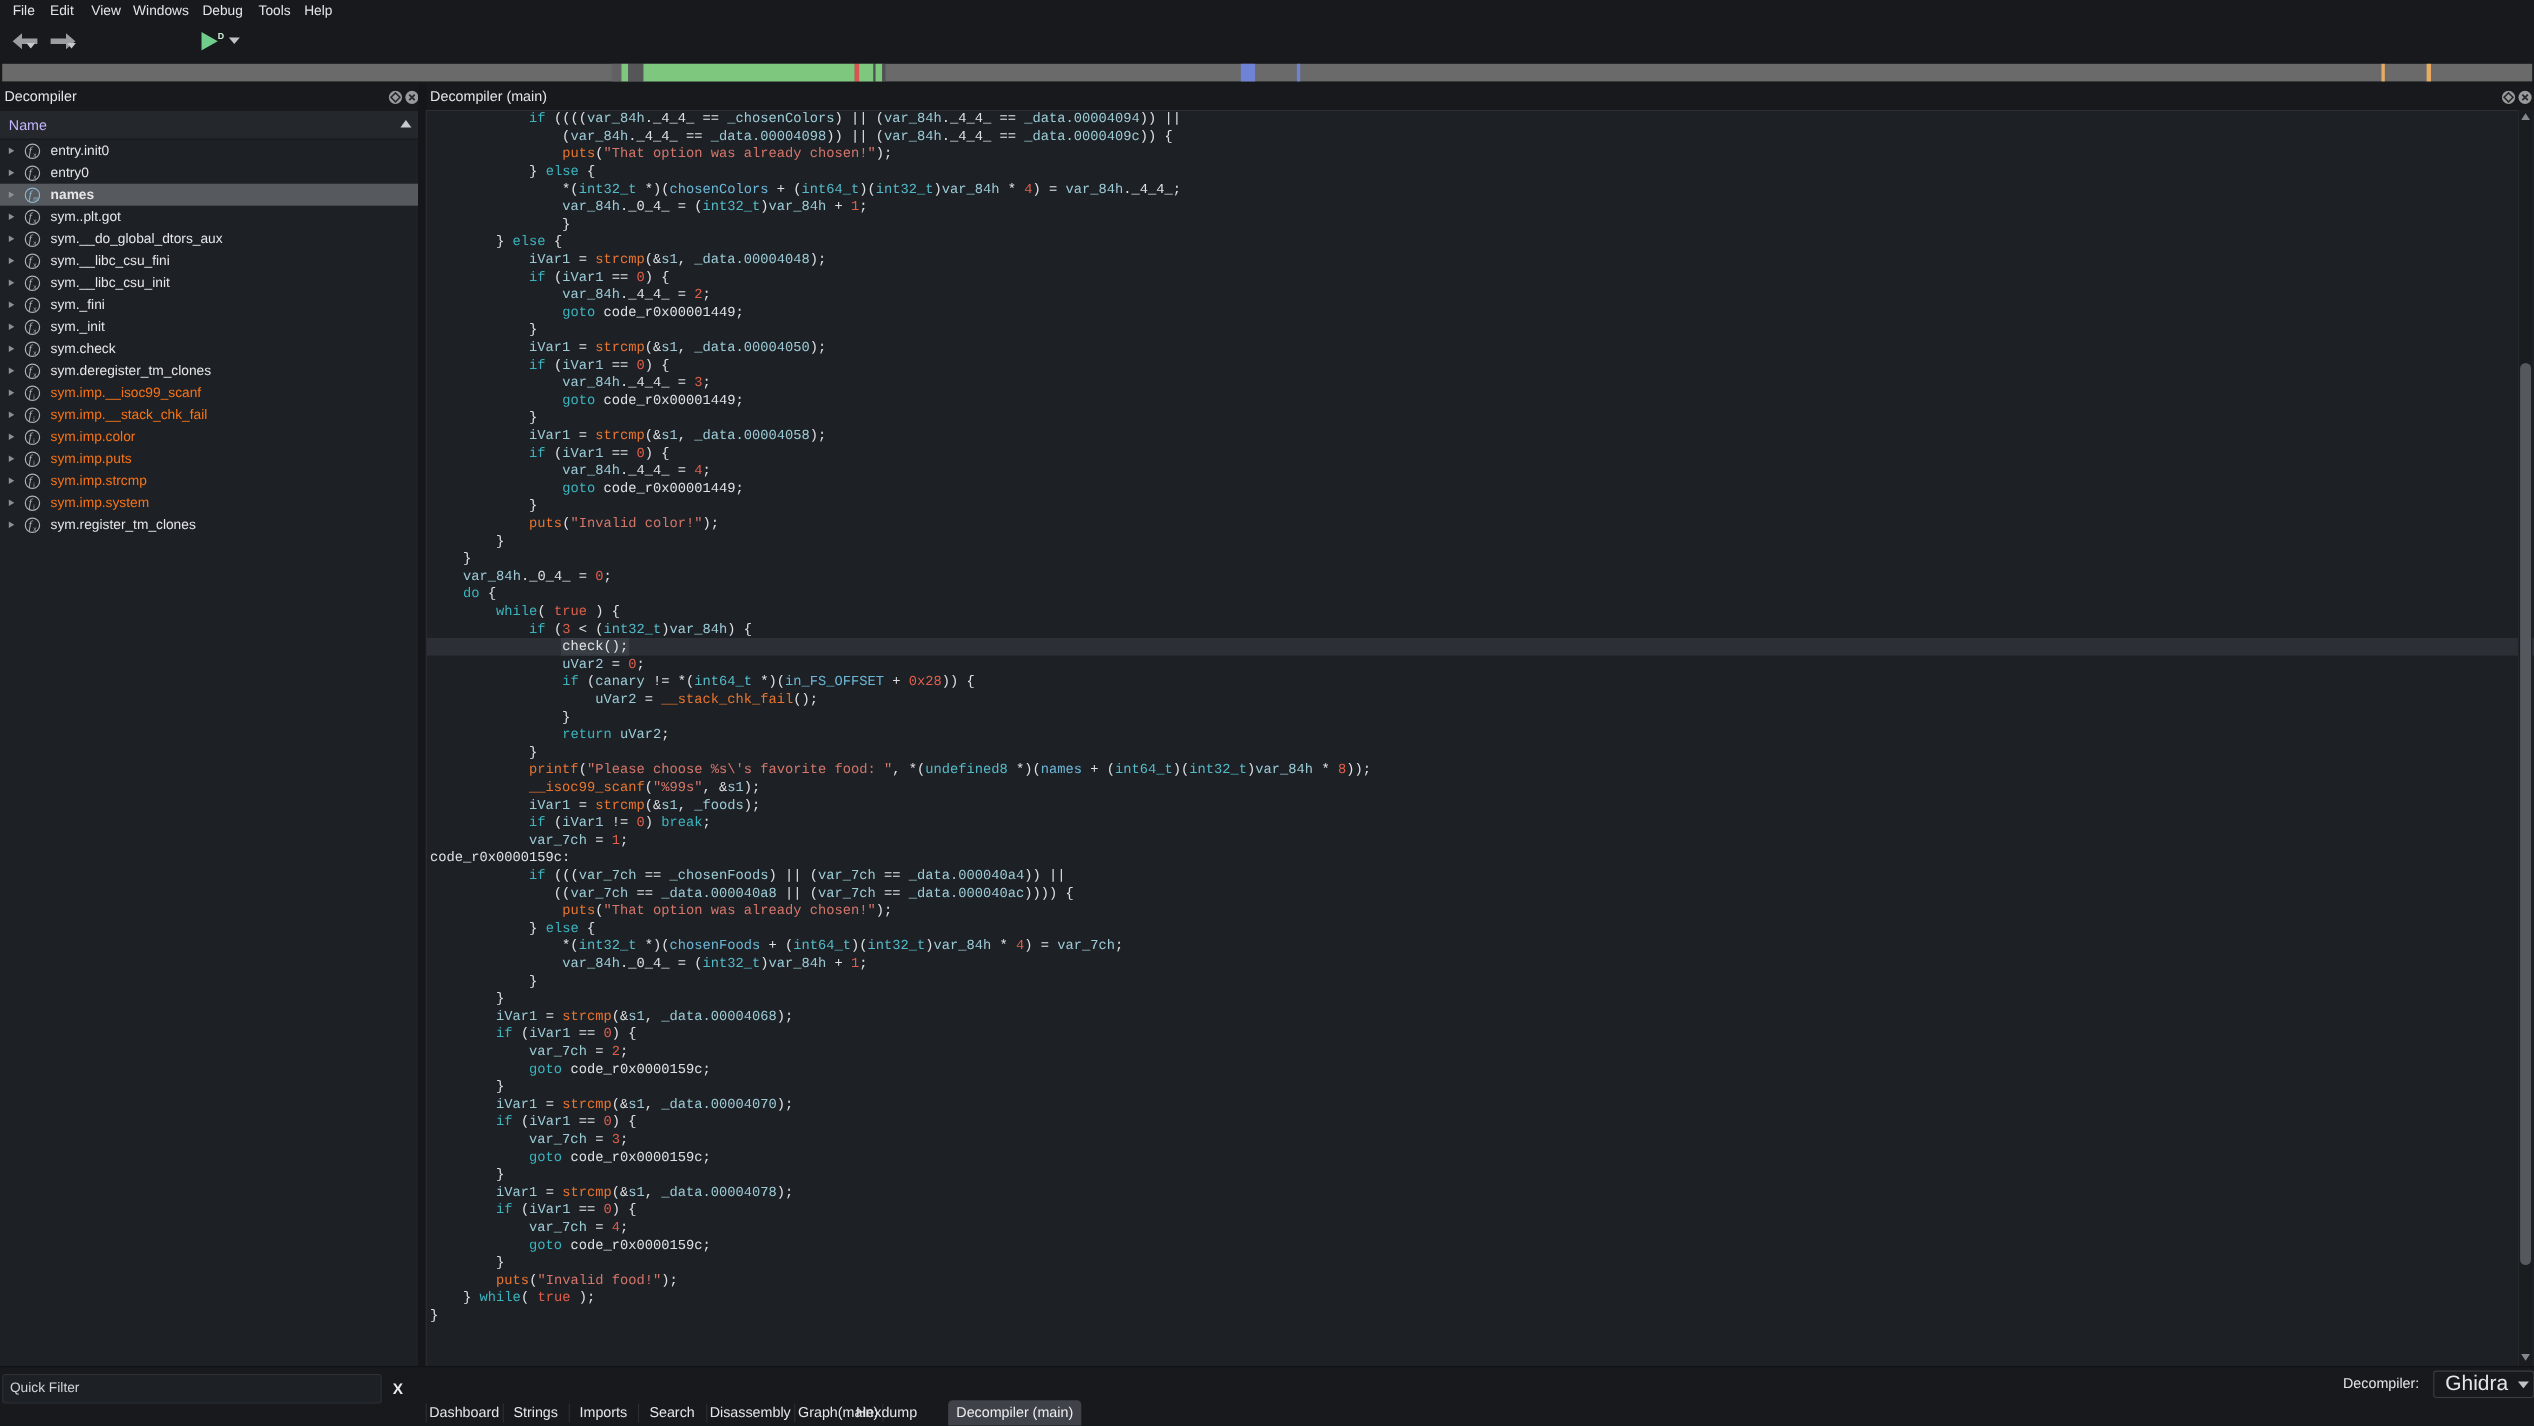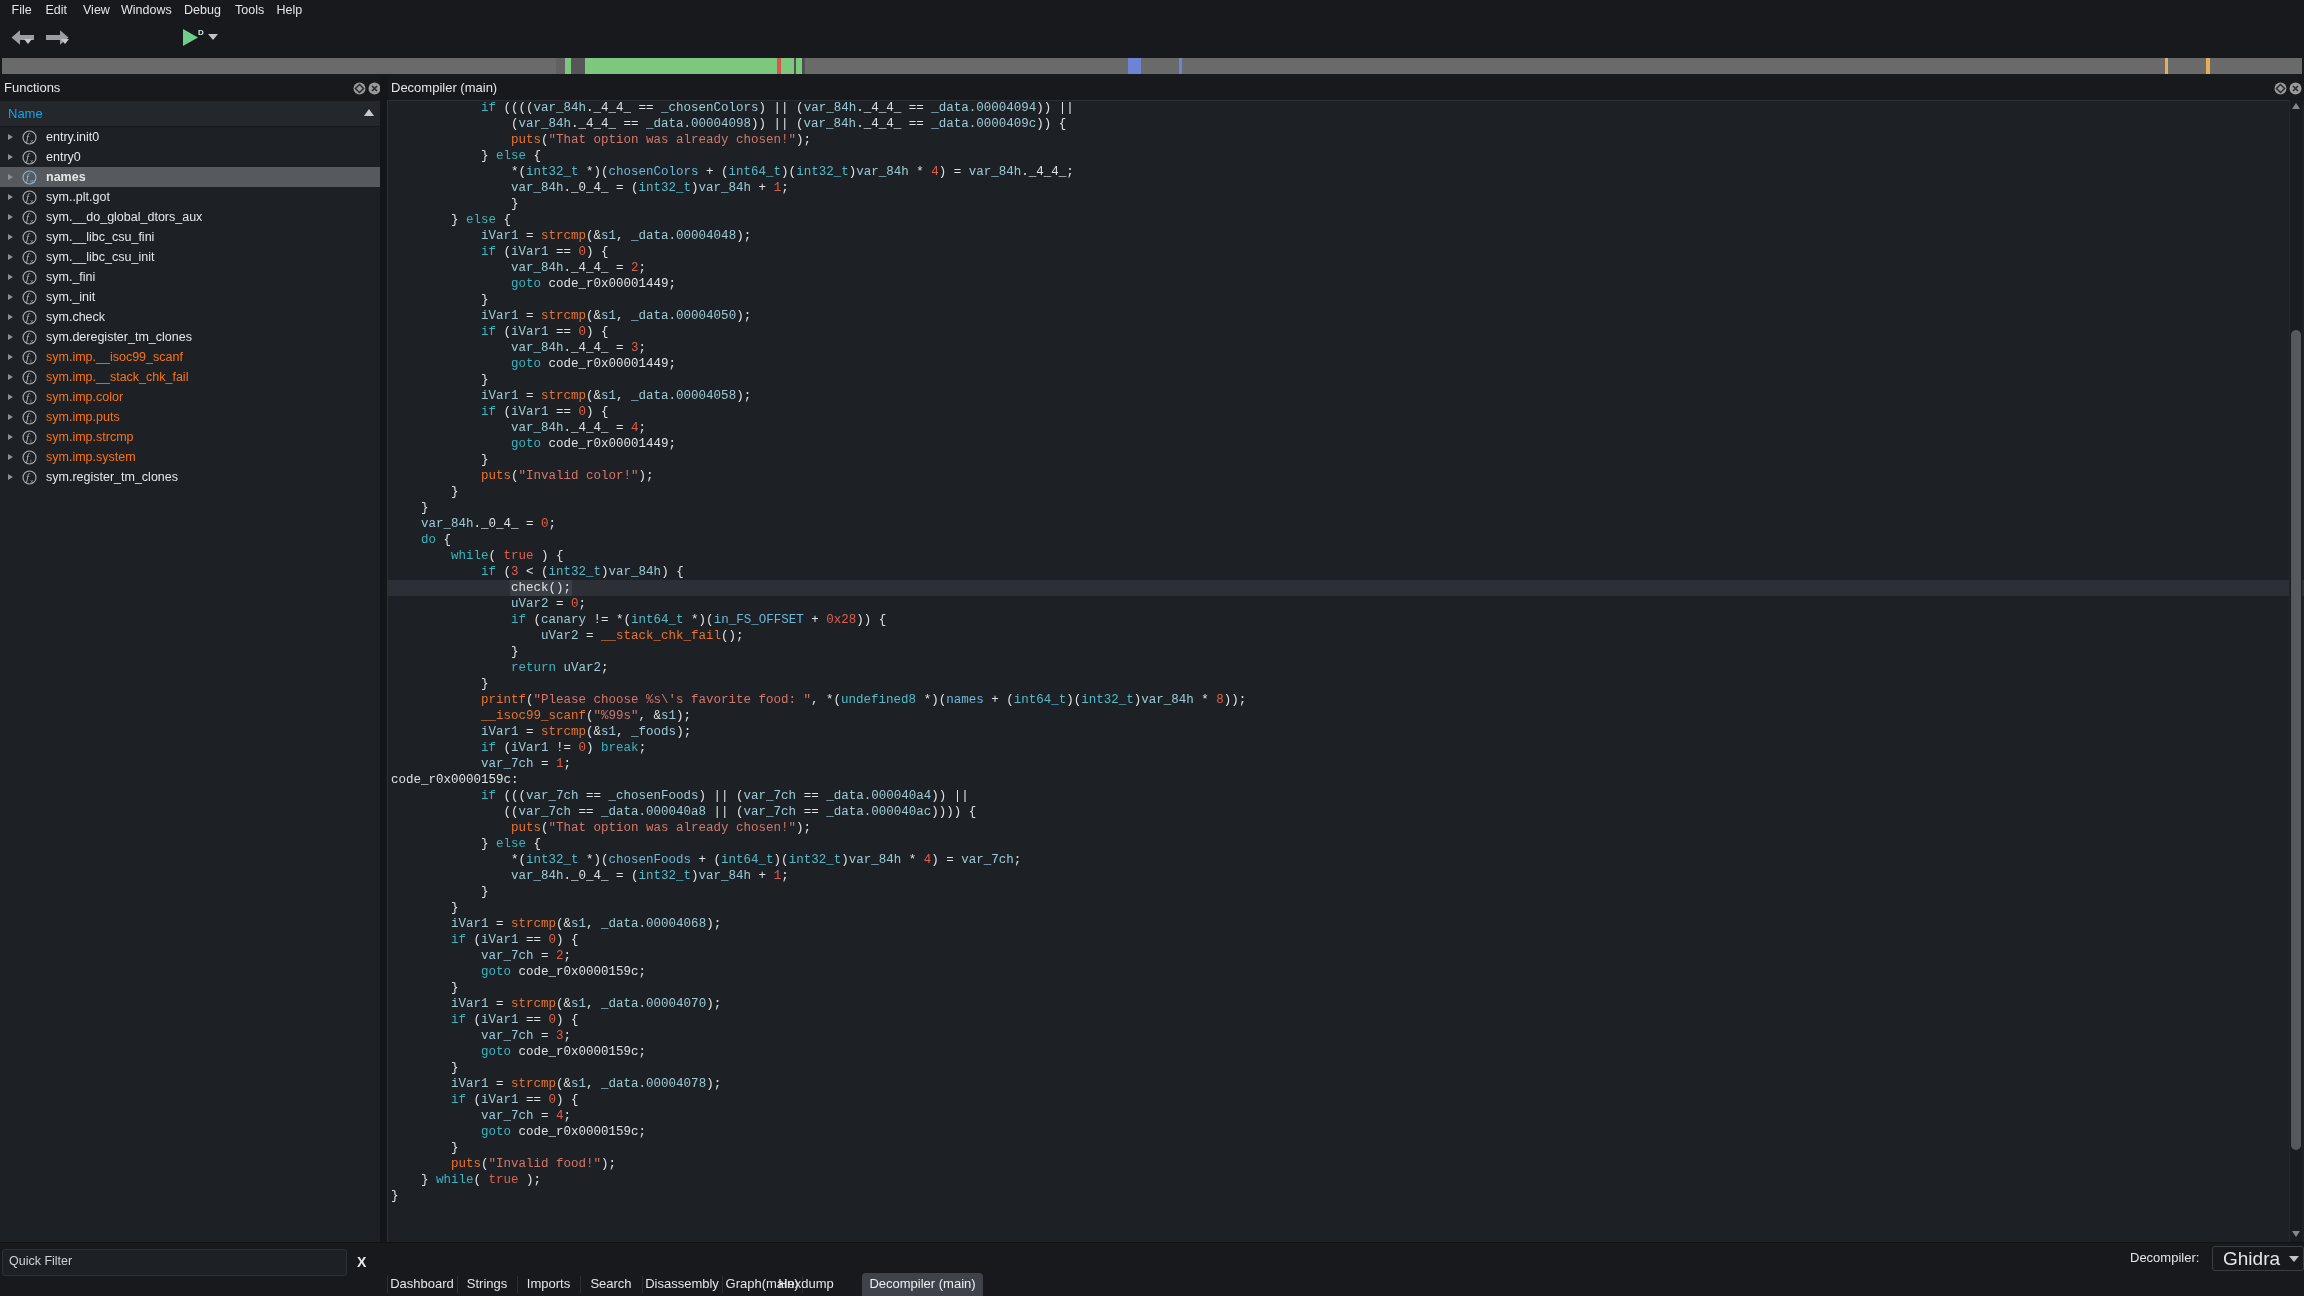--- a/index.html
+++ b/index.html
@@ -11,21 +11,21 @@
 
 #toolbar{position:absolute;left:0;top:26px;width:2304px;height:30px;background:#17191c}
 #omni{position:absolute;left:239px;top:1px;width:1702px;height:22px;background:#212429;
   border:1px solid #2b2f34;border-radius:4px;color:#c6c9cc;font-size:13px;line-height:20px;padding-left:17px}
 
 #membar{position:absolute;left:2px;top:58px;width:2300px;height:16px;background:#6a6a6a}
 .seg{position:absolute;top:0;height:16px}
 
 #fpanel{position:absolute;left:0;top:76px;width:380px;height:1166px;background:#1d2126}
 #ftitle{position:absolute;left:0;top:76px;width:380px;height:25px;background:#17191c;color:#e4e6e8;font-size:13px}
-#fhead{position:absolute;left:0;top:101px;width:380px;height:26px;background:#24282d;color:#0ea5e9;font-size:13px;border-bottom:1px solid #16181b}
+#fhead{position:absolute;left:0;top:101px;width:380px;height:26px;background:#24282d;color:#c4b5fd;font-size:13px;border-bottom:1px solid #16181b}
 #flist{position:absolute;left:0;top:127px;width:380px}
 .frow{position:relative;height:20px;color:#e4e6e8;font-size:12.5px;white-space:nowrap}
 .frow.sel{background:#56595d}
 .tri{position:absolute;left:8px;top:7px;width:0;height:0;border-left:5.5px solid #8d9196;border-top:3.8px solid transparent;border-bottom:3.8px solid transparent}
 .fico{position:absolute;left:22px;top:2.5px}
 .frow span.fn,.frow span.imp,.frow span.mainf{position:absolute;left:46px;top:2.5px}
 .imp{color:#f97316}
 .mainf{font-weight:bold}
 #qf{position:absolute;left:2px;top:1249px;width:345px;height:27px;background:#1d2126;border:1px solid #2d3136;border-radius:3px;color:#d0d3d6;font-size:12.5px;line-height:22px;padding-left:6px}
 #qfx{position:absolute;left:357px;top:1254px;color:#e8eaec;font-size:14px;font-weight:bold}
@@ -98,21 +98,21 @@
 <div class="seg" style="left:791.5px;width:2.5px;background:#4f5052"></div>
 <div class="seg" style="left:794px;width:6px;background:#7ec77e"></div>
 <div class="seg" style="left:800px;width:2.5px;background:#4f5052"></div>
 <div class="seg" style="left:1126px;width:13px;background:#6e83d6"></div>
 <div class="seg" style="left:1176.5px;width:3px;background:#6e83d6"></div>
 <div class="seg" style="left:2162.5px;width:3.5px;background:#e8ab62"></div>
 <div class="seg" style="left:2204px;width:3.5px;background:#e8ab62"></div>
 </div>
 <div id="fpanel"></div>
 <div id="ftitle">
-    <span class="abs" style="left:4px;top:4px">Functions</span>
+    <span class="abs" style="left:4px;top:4px">Decompiler</span>
   </div>
 <svg class="dock-ic" style="left:353px" width="13" height="13" viewBox="0 0 13 13">
     <circle cx="6.5" cy="6.5" r="6" fill="#9a9a9a"></circle>
     <rect x="3.6" y="3.6" width="5.8" height="5.8" fill="none" stroke="#25282c" stroke-width="1.4" transform="rotate(45 6.5 6.5)"></rect>
   </svg>
 <svg class="dock-ic" style="left:367.5px" width="13" height="13" viewBox="0 0 13 13">
     <circle cx="6.5" cy="6.5" r="6" fill="#9a9a9a"></circle>
     <path d="M4 4 L9 9 M9 4 L4 9" stroke="#25282c" stroke-width="1.6"></path>
   </svg>
 <div id="fhead">

